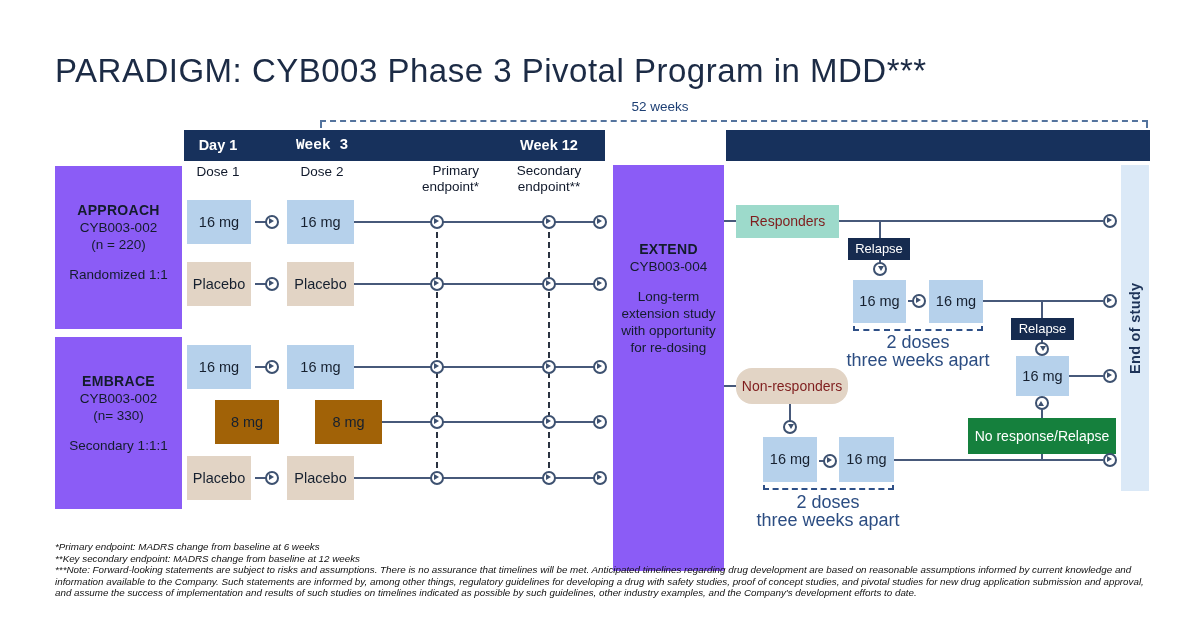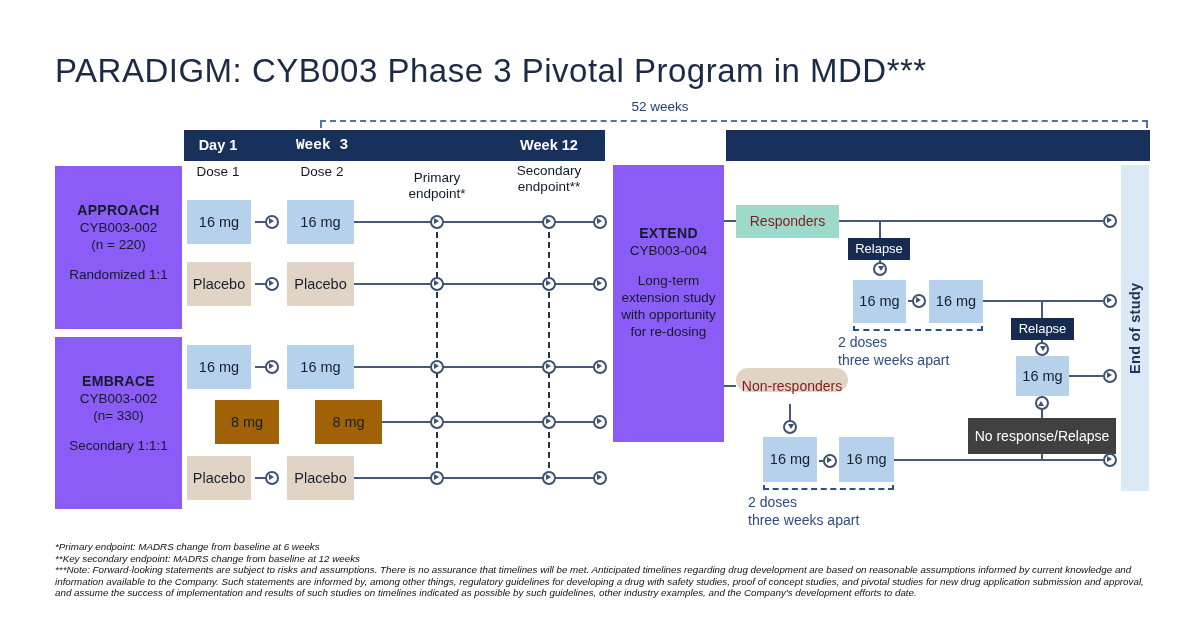--- a/index.html
+++ b/index.html
@@ -28,21 +28,21 @@
       border-left:5px solid #3d5170;border-top:3.5px solid transparent;border-bottom:3.5px solid transparent;}
   .mk.down{transform:rotate(90deg);}
   .mk.up{transform:rotate(-90deg);}
   .brk{position:absolute;border-top:2px dashed #2e4f86;}
   .brk::before,.brk::after{content:"";position:absolute;top:-5px;width:2px;height:5px;background:#2e4f86;}
   .brk::before{left:0;} .brk::after{right:0;}
   .brk52{position:absolute;border-top:2px dashed #54749e;}
   .brk52::before,.brk52::after{content:"";position:absolute;top:0;width:2px;height:6px;background:#54749e;}
   .brk52::before{left:0;} .brk52::after{right:0;}
   .weeks{position:absolute;text-align:center;font-size:13.5px;font-weight:500;color:#1d3f74;}
-  .dosenote{position:absolute;font-size:14px;color:#2c4d82;line-height:18px;}
+  .dosenote{position:absolute;text-align:center;font-size:18px;color:#2c4d82;line-height:18px;}
   .darkbox{position:absolute;background:#162b4f;color:#fff;text-align:center;font-size:13px;}
   .flowbox{position:absolute;text-align:center;font-size:14px;color:#7f1d1d;}
   .endbar{position:absolute;left:1121px;top:165px;width:28px;height:326px;background:#dbe9f7;}
   .endtxt{position:absolute;left:1121px;top:165px;width:28px;height:326px;display:flex;
           align-items:center;justify-content:center;writing-mode:vertical-rl;transform:rotate(180deg);
           font-weight:bold;font-size:14.5px;color:#1d3358;letter-spacing:.3px;}
   .foot{position:absolute;left:55px;top:541px;width:1090px;font-style:italic;font-size:9.8px;
         line-height:11.6px;color:#111111;}
   .foot div{margin:0;}
 </style>
@@ -56,38 +56,38 @@
   <div class="weeks" style="left:590px;top:99px;width:140px;">52 weeks</div>
   <div class="brk52" style="left:320px;top:120px;width:828px;"></div>
 
   <div class="navybar" style="left:184px;top:130px;width:421px;"></div>
   <div class="navybar" style="left:726px;top:130px;width:424px;"></div>
   <div class="hdr" style="left:163px;width:110px;">Day 1</div>
   <div class="hdr" style="left:267px;width:110px;font-family:Liberation Mono, monospace;">Week 3</div>
   <div class="hdr" style="left:494px;width:110px;">Week 12</div>
   <div class="sub" style="left:163px;top:164px;width:110px;">Dose 1</div>
   <div class="sub" style="left:267px;top:164px;width:110px;">Dose 2</div>
-  <div class="sub" style="left:395px;top:170px;width:84px;">Primary endpoint*</div>
+  <div class="sub" style="left:395px;top:163px;width:84px;text-align:right;">Primary endpoint*</div>
   <div class="sub" style="left:501px;top:163px;width:96px;">Secondary endpoint**</div>
 
   <div class="panel" style="left:55px;top:166px;width:127px;height:163px;padding-top:36px;">
     <div class="name">APPROACH</div>
     <div>CYB003-002</div>
     <div>(n = 220)</div>
     <div class="gap"></div>
     <div>Randomized 1:1</div>
   </div>
   <div class="panel" style="left:55px;top:337px;width:127px;height:172px;padding-top:36px;">
     <div class="name">EMBRACE</div>
     <div>CYB003-002</div>
     <div>(n= 330)</div>
     <div class="gap"></div>
     <div>Secondary 1:1:1</div>
   </div>
-  <div class="panel" style="left:613px;top:165px;width:111px;height:277px;padding-top:60px;">
+  <div class="panel" style="left:613px;top:165px;width:111px;height:406px;padding-top:76px;">
     <div class="name">EXTEND</div>
     <div>CYB003-004</div>
     <div class="gap"></div>
     <div style="padding:0 3px;">Long-term extension study with opportunity for re-dosing</div>
   </div>
 
   <div class="vdash" style="left:436px;top:222px;height:256px;"></div>
   <div class="vdash" style="left:548px;top:222px;height:256px;"></div>
   <div class="hline" style="left:354px;top:221px;width:246px;"></div>
   <div class="hline" style="left:354px;top:283px;width:246px;"></div>
@@ -149,25 +149,25 @@
   <div class="dosenote" style="left:838px;top:351px;width:160px;">three weeks apart</div>
   <div class="hline" style="left:983px;top:300px;width:120px;"></div>
   <div class="vline" style="left:1041px;top:301px;height:17px;"></div>
   <div class="darkbox" style="left:1011px;top:318px;width:63px;height:22px;line-height:22px;">Relapse</div>
   <div class="vline" style="left:1041px;top:340px;height:4px;"></div>
   <div class="mk down" style="left:1035px;top:342px;"></div>
   <div class="dose blue16" style="left:1016px;top:356px;width:53px;height:40px;line-height:40px;">16 mg</div>
   <div class="hline" style="left:1069px;top:375px;width:34px;"></div>
   <div class="mk up" style="left:1035px;top:396px;"></div>
   <div class="vline" style="left:1041px;top:409px;height:9px;"></div>
-  <div class="darkbox" style="left:968px;top:418px;width:148px;height:36px;line-height:36px;font-size:14px;background:#404040;">No response/Relapse</div>
+  <div class="darkbox" style="left:968px;top:418px;width:148px;height:36px;line-height:36px;font-size:14px;background:#15803d;">No response/Relapse</div>
   <div class="vline" style="left:1041px;top:454px;height:6px;"></div>
 
   <div class="hline" style="left:724px;top:385px;width:12px;"></div>
-  <div class="flowbox tan" style="left:736px;top:368px;width:112px;height:24px;line-height:36px;border-radius:16px;">Non-responders</div>
+  <div class="flowbox tan" style="left:736px;top:368px;width:112px;height:36px;line-height:36px;border-radius:16px;">Non-responders</div>
   <div class="vline" style="left:789px;top:404px;height:17px;"></div>
   <div class="mk down" style="left:783px;top:420px;"></div>
   <div class="dose blue16" style="left:763px;top:437px;width:54px;height:45px;line-height:45px;">16 mg</div>
   <div class="hline" style="left:819px;top:460px;width:8px;"></div>
   <div class="mk" style="left:823px;top:454px;"></div>
   <div class="dose blue16" style="left:839px;top:437px;width:55px;height:45px;line-height:45px;">16 mg</div>
   <div class="hline" style="left:894px;top:459px;width:209px;"></div>
   <div class="brk" style="left:763px;top:488px;width:131px;"></div>
   <div class="dosenote" style="left:748px;top:493px;width:160px;">2 doses</div>
   <div class="dosenote" style="left:748px;top:511px;width:160px;">three weeks apart</div>

